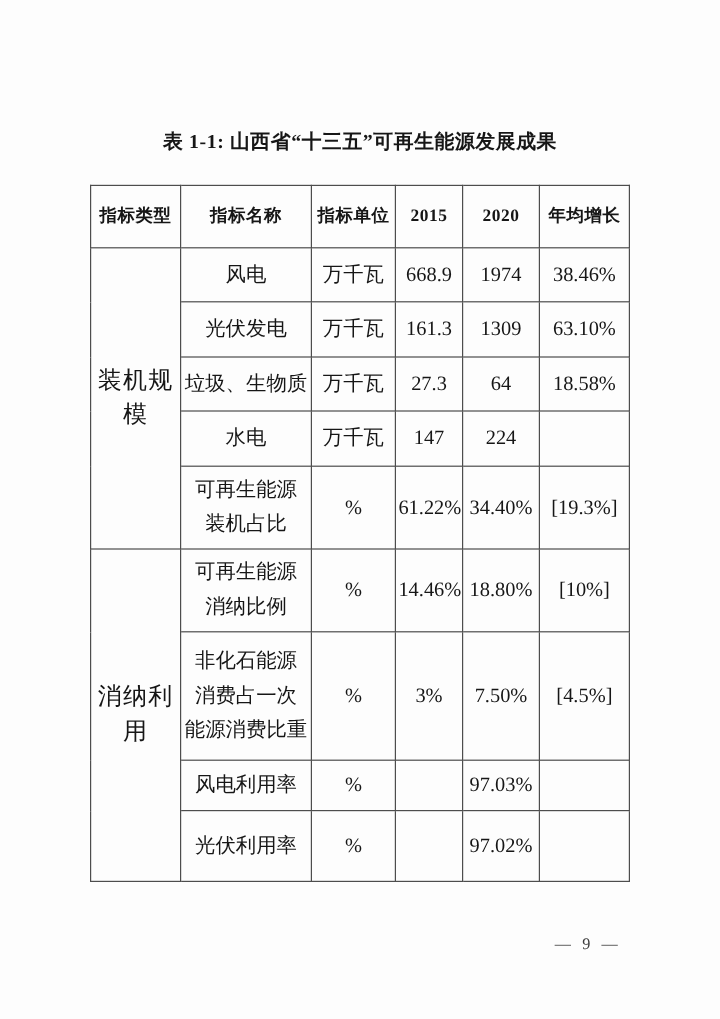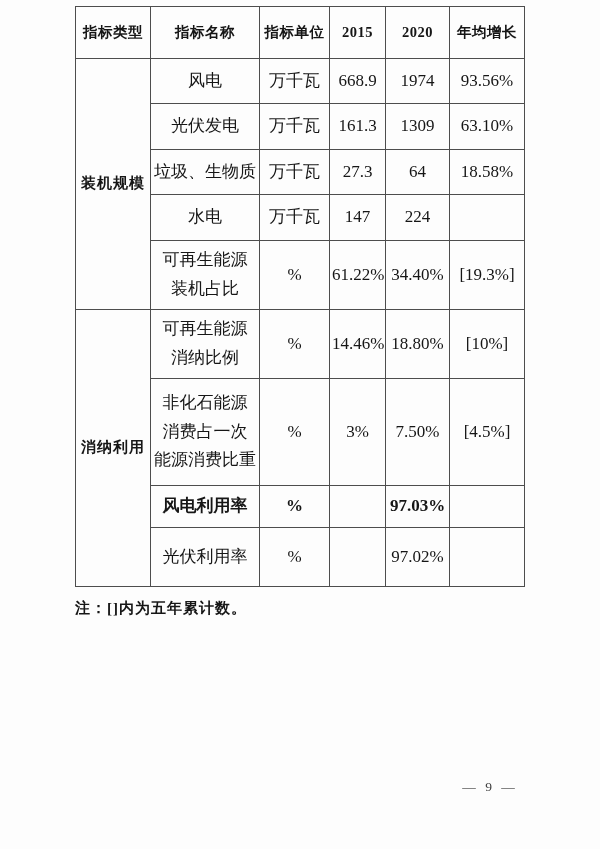--- a/index.html
+++ b/index.html
@@ -20,21 +20,21 @@
   .doc-title {
     padding-top: 106px;
     text-align: center;
     font-weight: bold;
     font-size: 16.5px;
     letter-spacing: 0.5px;
     line-height: 24px;
   }
   table.data-table {
     width: 449px;
-    margin: 6px auto 0;
+    margin: 24px auto 0;
     border-collapse: collapse;
     table-layout: fixed;
   }
   .data-table col.c1 { width: 75px; }
   .data-table col.c2 { width: 109px; }
   .data-table col.c3 { width: 70px; }
   .data-table col.c4 { width: 56px; }
   .data-table col.c5 { width: 64px; }
   .data-table col.c6 { width: 75px; }
   .data-table th, .data-table td {
@@ -45,33 +45,33 @@
     font-size: 17px;
     line-height: 1.45;
   }
   .data-table th {
     font-weight: bold;
     font-size: 14.5px;
     height: 51px;
     letter-spacing: 0.5px;
   }
   .data-table td.group-cell {
-    font-weight: bold;
-    font-size: 15px;
+    font-weight: normal;
+    font-size: 20px;
     letter-spacing: 1px;
   }
   .data-table td.name-cell {
     white-space: pre-line;
     line-height: 1.7;
   }
   tr.h45 { height: 45px; }
   tr.h46 { height: 46px; }
   tr.h69 { height: 69px; }
   tr.h107 { height: 107px; }
-  tr.h42 { height: 42px; font-weight: bold; }
+  tr.h42 { height: 42px; }
   tr.h43 { height: 59px; }
   .footnote {
     margin: 12px 0 0 75px;
     font-weight: bold;
     font-size: 15px;
     letter-spacing: 1px;
   }
   .page-number {
     position: absolute;
     top: 779px;
@@ -83,20 +83,21 @@
     font-size: 13.5px;
     color: #3d3d3d;
     letter-spacing: 3px;
   }
 </style>
 </head>
 <body>
 
 <div class="page">
 
+  <div class="doc-title">表 1-1: 山西省“十三五”可再生能源发展成果</div>
 
   <table class="data-table">
     <colgroup>
       <col class="c1">
         <col class="c2">
         <col class="c3">
         <col class="c4">
         <col class="c5">
         <col class="c6">
     </colgroup>
@@ -110,21 +111,21 @@
         <th>年均增长</th>
       </tr>
     </thead>
     <tbody>
       <tr class="h45">
         <td class="group-cell" rowspan="5">装机规模</td>
         <td class="name-cell">风电</td>
         <td>万千瓦</td>
         <td>668.9</td>
         <td>1974</td>
-        <td>93.56%</td>
+        <td>38.46%</td>
       </tr>
       <tr class="h46">
         <td class="name-cell">光伏发电</td>
         <td>万千瓦</td>
         <td>161.3</td>
         <td>1309</td>
         <td>63.10%</td>
       </tr>
       <tr class="h45">
         <td class="name-cell">垃圾、生物质</td>
@@ -176,17 +177,16 @@
       <tr class="h43">
         <td class="name-cell">光伏利用率</td>
         <td>%</td>
         <td></td>
         <td>97.02%</td>
         <td></td>
       </tr>
     </tbody>
   </table>
 
-  <div class="footnote">注：[]内为五年累计数。</div>
 
   <div class="page-number">— 9 —</div>
 
 </div>
 
 </body></html>

